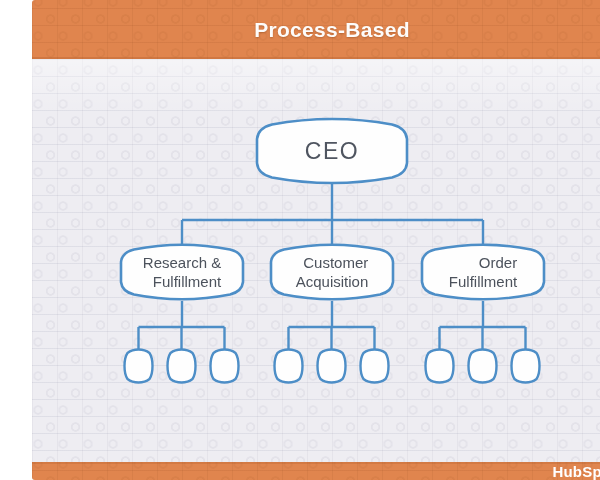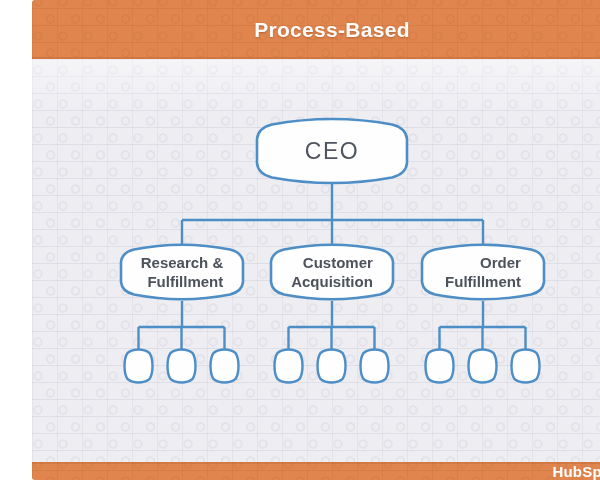--- a/index.html
+++ b/index.html
@@ -42,21 +42,21 @@
   .connectors{position:absolute;left:0;top:0;z-index:1;}
   .node{
     position:absolute;z-index:2;
     display:flex;align-items:center;justify-content:center;
     text-align:right;color:#4c525c;
   }
   .node .shape{position:absolute;left:0;top:0;width:100%;height:100%;}
   .node .lbl{position:relative;z-index:1;}
   .node.ceo{left:223px;top:117px;width:154px;height:68px;font-size:23px;letter-spacing:1.5px;color:#4f5560;}
   .node.dept{width:126px;height:58px;top:243px;font-size:15px;line-height:19px;}
-  .node.dept .ln{display:block;font-weight:bold;}
+  .node.dept .ln{display:block;}
   .node.sub{width:31px;height:36px;top:348px;}
   .logo{display:flex;align-items:center;font-size:15px;font-weight:bold;color:#fff;letter-spacing:0.2px;}
   .logo .sprk{margin:1px -1px 0 -1px;display:block;}
 </style>
 </head>
 <body>
 
 <div class="page">
 
   <header class="bar top">

